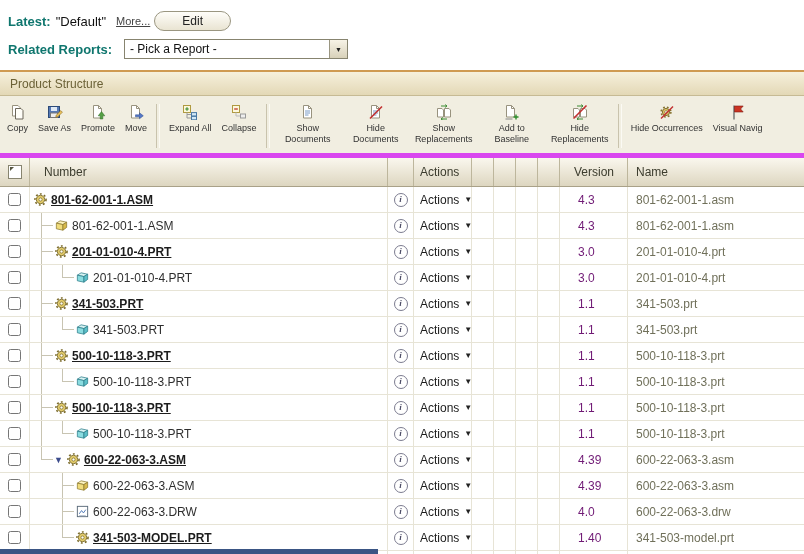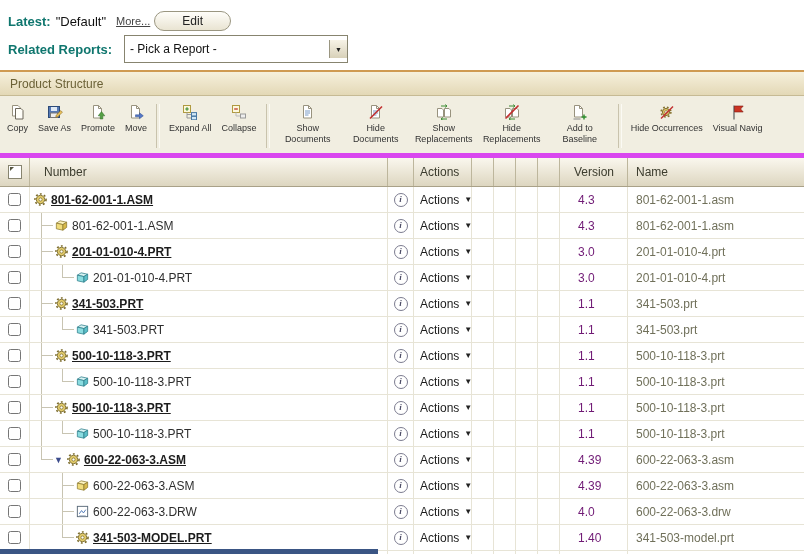--- a/index.html
+++ b/index.html
@@ -8,21 +8,21 @@
     font-family:"Liberation Sans",sans-serif;font-size:12px;color:#222;position:relative;
   }
   
   .top{padding:10px 8px 4px}
   .top-row{display:flex;align-items:center;height:22px;margin-bottom:6px}
   .b-label{font-weight:bold;font-size:13px;color:#0f766e}
   .plain-val{margin-left:5px;font-size:13px;color:#111}
   .more-link{margin-left:10px;color:#444;text-decoration:underline;cursor:pointer;font-size:11px}
   .edit-btn{margin-left:4px;background:linear-gradient(#fefdf9,#e9e4d2);border:1px solid #9a9681;
     padding:2px 27px;font:12px "Liberation Sans",sans-serif;border-radius:10px;color:#222;cursor:pointer}
-  .select{display:flex;width:224px;height:28px;border:1px solid #87846f;background:#fff;
+  .select{display:flex;width:224px;height:20px;border:1px solid #87846f;background:#fff;
     align-items:center;margin-left:12px;cursor:pointer;box-sizing:border-box}
   .select .val{flex:1;padding:0 5px;white-space:nowrap;overflow:hidden;color:#111}
   .select .arrow-btn{width:17px;height:18px;background:linear-gradient(#f7f3e7,#d8d1b9);
     border-left:1px solid #9a9681;display:flex;align-items:center;justify-content:center;
     font-size:7px;color:#222;flex:none}
   
   .section-bar{height:23px;background:linear-gradient(#f6f0dc,#e3d8b6);
     border-top:2px solid #cf9a52;border-bottom:1px solid #c6ba94;
     display:flex;align-items:center;padding:0 10px;color:#6b6136}
   
@@ -193,39 +193,39 @@
           <path d="M8.5 4.5H13l1.5 1.5V13H8.5z" fill="#fff" stroke="#98927e"></path>
           <path d="M5 2h6l-1.8-1.4M11 2L9.2 3.4" stroke="#3c8c34" fill="none"></path>
           <path d="M11 15H5l1.8-1.4M5 15l1.8 1.2" stroke="#3c8c34" fill="none"></path>
         </svg>
       </span>
     <span class="tb-label">Show Replacements</span>
   </div>
     <div class="tb-item">
     <span class="tb-icon">
         <svg viewBox="0 0 16 16" width="16" height="16">
+          <path d="M2.5 1.5h5l3 3V13h-8z" fill="#fff" stroke="#98927e"></path>
+          <path d="M7.5 1.5v3h3" fill="none" stroke="#98927e"></path>
+          <path d="M12 15.5v-5M9.5 13h5" stroke="#2c8c2c" stroke-width="1.4" fill="none"></path>
+          <path d="M1.5 15h7" stroke="#888"></path>
+        </svg>
+      </span>
+    <span class="tb-label">Add to Baseline</span>
+  </div>
+    <div class="tb-item">
+    <span class="tb-icon">
+        <svg viewBox="0 0 16 16" width="16" height="16">
           <path d="M1.5 4.5h4.5l1.5 1.5V13H1.5z" fill="#fff" stroke="#98927e"></path>
           <path d="M8.5 4.5H13l1.5 1.5V13H8.5z" fill="#fff" stroke="#98927e"></path>
           <path d="M5 2h6l-1.8-1.4M11 2L9.2 3.4" stroke="#3c8c34" fill="none"></path>
           <path d="M11 15H5l1.8-1.4M5 15l1.8 1.2" stroke="#3c8c34" fill="none"></path>
           <path d="M1.5 14.5l13-13" stroke="#c23030" stroke-width="1.6"></path>
         </svg>
       </span>
     <span class="tb-label">Hide Replacements</span>
-  </div>
-    <div class="tb-item">
-    <span class="tb-icon">
-        <svg viewBox="0 0 16 16" width="16" height="16">
-          <path d="M2.5 1.5h5l3 3V13h-8z" fill="#fff" stroke="#98927e"></path>
-          <path d="M7.5 1.5v3h3" fill="none" stroke="#98927e"></path>
-          <path d="M12 15.5v-5M9.5 13h5" stroke="#2c8c2c" stroke-width="1.4" fill="none"></path>
-          <path d="M1.5 15h7" stroke="#888"></path>
-        </svg>
-      </span>
-    <span class="tb-label">Add to Baseline</span>
   </div>
     <div class="tb-divider"></div>
     <div class="tb-item nowrap">
     <span class="tb-icon">
         <svg viewBox="0 0 16 16" width="16" height="16">
           <circle cx="7" cy="8" r="3.6" fill="#ddc468" stroke="#84702c"></circle>
           <circle cx="7" cy="8" r="4.9" fill="none" stroke="#84702c" stroke-width="1.5" stroke-dasharray="1.8 2.1"></circle>
           <circle cx="7" cy="8" r="1.4" fill="#fff" stroke="#84702c" stroke-width=".7"></circle>
           <path d="M2 14.5l12-12" stroke="#c23030" stroke-width="1.5"></path>
         </svg>

